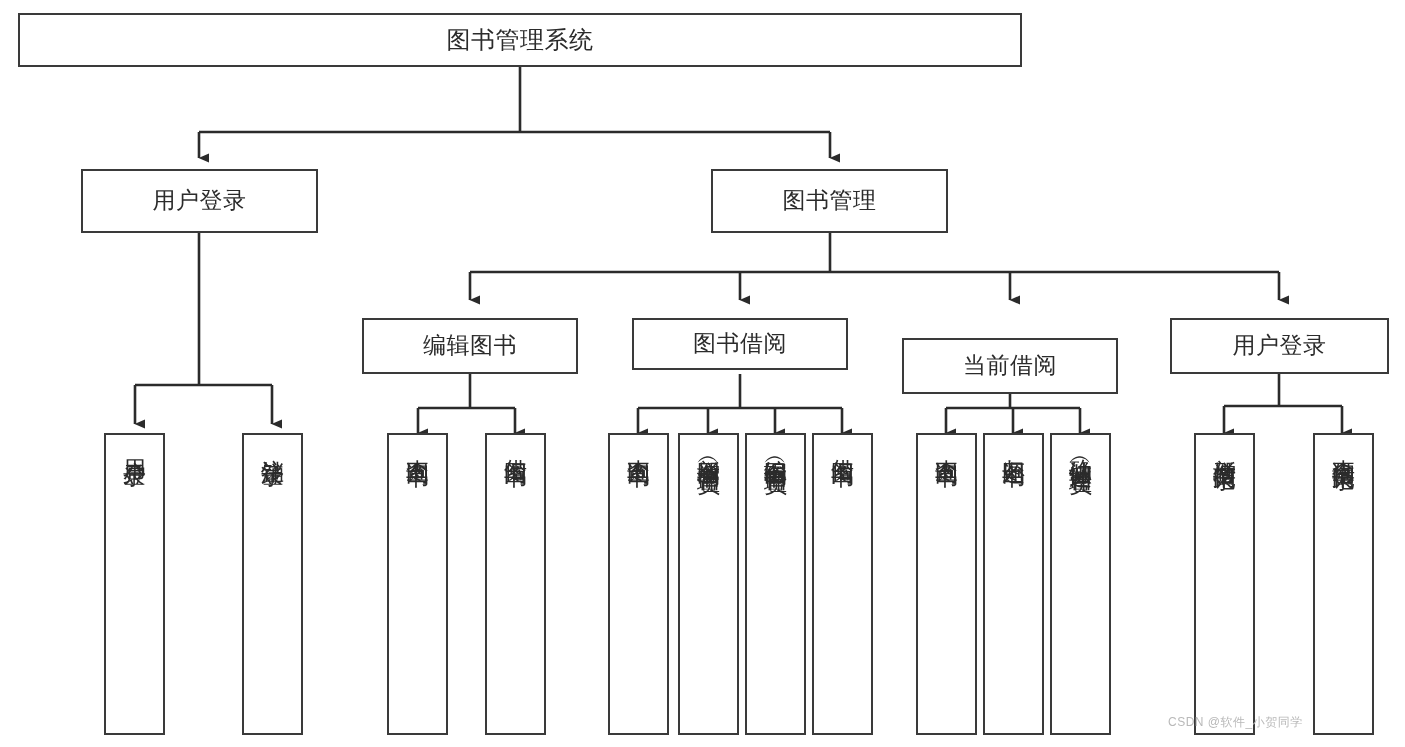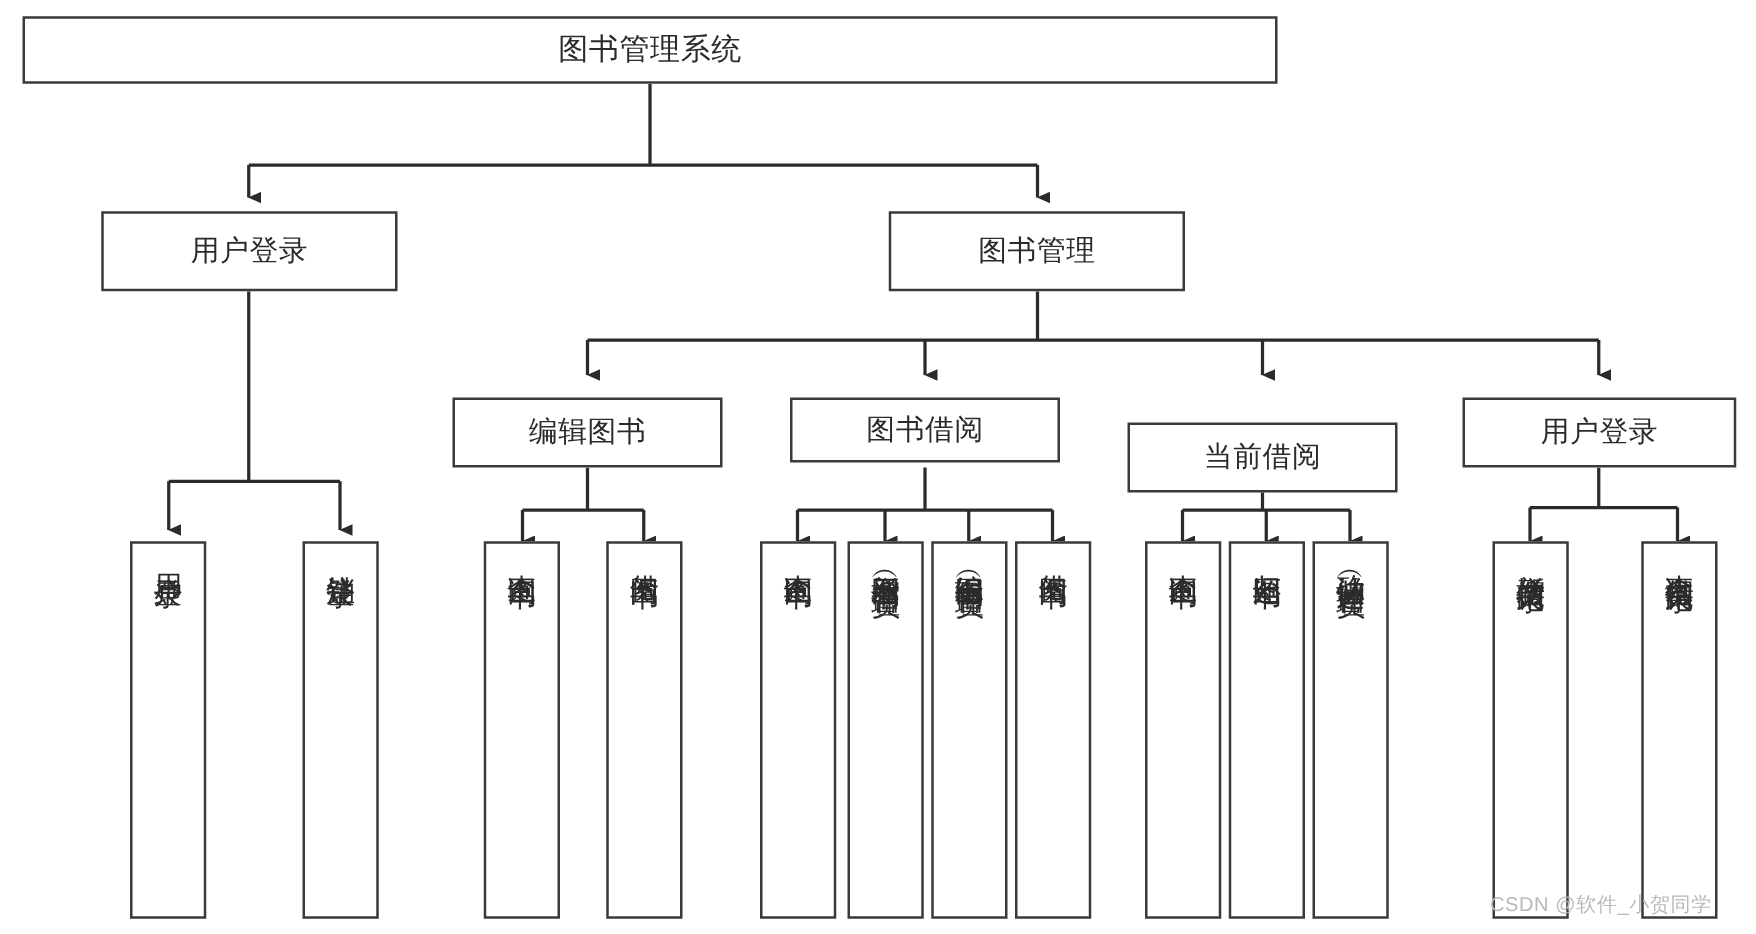--- a/index.html
+++ b/index.html
@@ -43,22 +43,22 @@
     writing-mode:vertical-rl;
     text-orientation:upright;
     font-size:23px;
     letter-spacing:2px;
     line-height:1.0;
   }
   #root-node .label{font-size:24px;}
 
   #watermark{
     position:absolute;
-    left:1192px;top:714px;
-    font-size:16px;
+    left:1168px;top:714px;
+    font-size:12px;
     color:#b9b9b9;
     z-index:5;
     white-space:nowrap;
     letter-spacing:0.5px;
   }
 </style>
 </head>
 <body>
 
 <div id="diagram-root">

